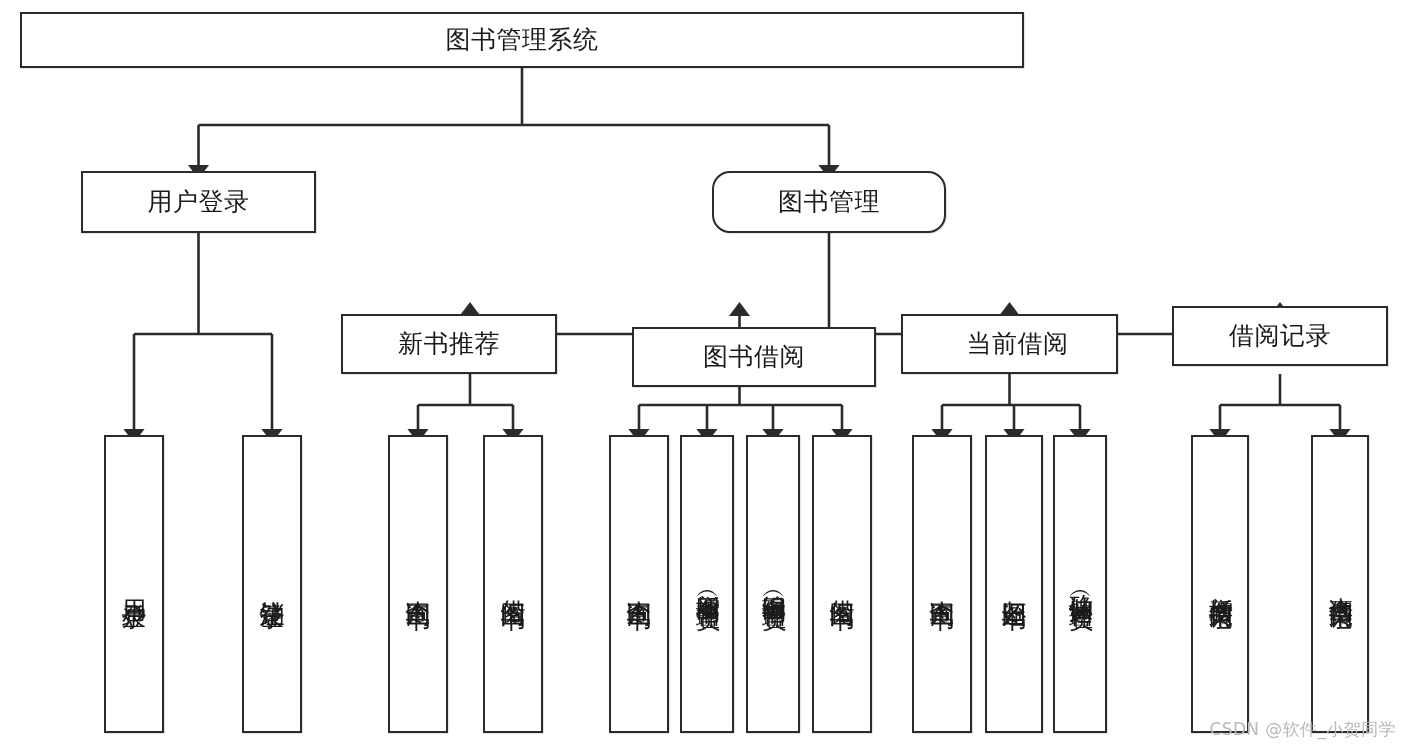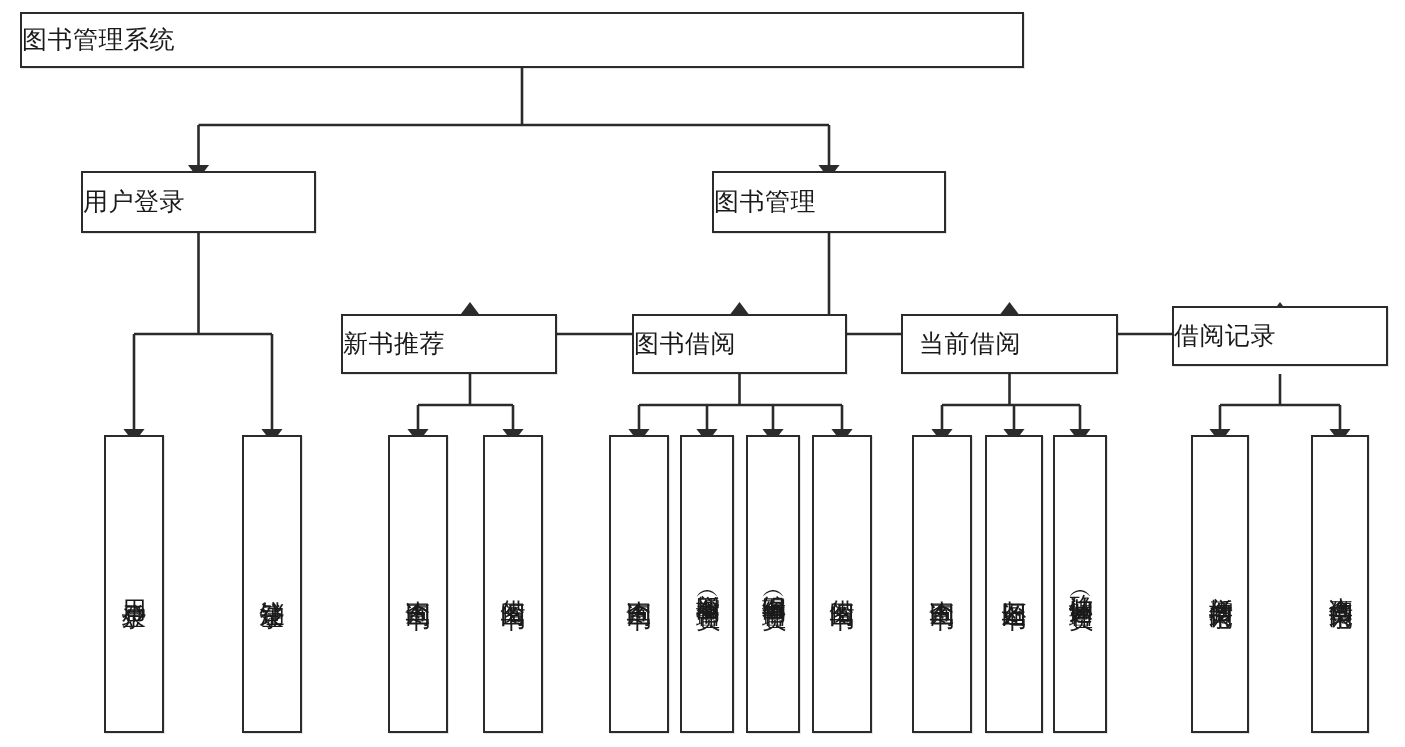--- a/index.html
+++ b/index.html
@@ -24,20 +24,21 @@
     left: 0; top: 0;
     width: 1405px; height: 747px;
     pointer-events: none;
   }
   .node {
     position: absolute;
     border: 2.5px solid #2b2b2b;
     background: #ffffff;
     display: flex;
     align-items: center;
+    justify-content: center;
     color: #1a1a1a;
     box-shadow: 1px 1px 0 rgba(0,0,0,0.10);
   }
   .node .label {
     display: block;
     text-align: center;
     line-height: 1.12;
     white-space: nowrap;
   }
   .node.horizontal .label {
@@ -119,27 +120,27 @@
       </g>
   </svg>
 
   <div id="node-layer">
       <div class="node horizontal tall" style="left: 20px; top: 12px; width: 1004px; height: 56px;">
         <span class="label">图书管理系统</span>
       </div>
       <div class="node horizontal" style="left: 81px; top: 171px; width: 235px; height: 62px;">
         <span class="label">用户登录</span>
       </div>
-      <div class="node horizontal" style="left: 712px; top: 171px; width: 234px; height: 62px;">
+      <div class="node horizontal" style="left: 712px; top: 171px; width: 234px; height: 62px; border-radius: 18px;">
         <span class="label">图书管理</span>
       </div>
       <div class="node horizontal" style="left: 341px; top: 314px; width: 216px; height: 60px;">
         <span class="label">新书推荐</span>
       </div>
-      <div class="node horizontal" style="left: 632px; top: 314px; width: 215px; height: 60px;">
+      <div class="node horizontal" style="left: 632px; top: 327px; width: 244px; height: 60px;">
         <span class="label">图书借阅</span>
       </div>
       <div class="node horizontal" style="left: 901px; top: 314px; width: 217px; height: 60px; padding-left: 16px;">
         <span class="label">当前借阅</span>
       </div>
       <div class="node horizontal" style="left: 1172px; top: 306px; width: 216px; height: 60px;">
         <span class="label">借阅记录</span>
       </div>
       <div class="node vertical" style="left: 104px; top: 435px; width: 60px; height: 298px;">
         <span class="label">用户登录</span>
@@ -175,13 +176,14 @@
         <span class="label">确认归还（管理员）</span>
       </div>
       <div class="node vertical tall" style="left: 1191px; top: 435px; width: 58px; height: 298px;">
         <span class="label">新增借阅记录</span>
       </div>
       <div class="node vertical tall" style="left: 1311px; top: 435px; width: 58px; height: 298px;">
         <span class="label">查询借阅记录</span>
       </div>
     </div>
 
+  <div id="watermark">CSDN @软件_小贺同学</div>
 </div>
 
 </body></html>

